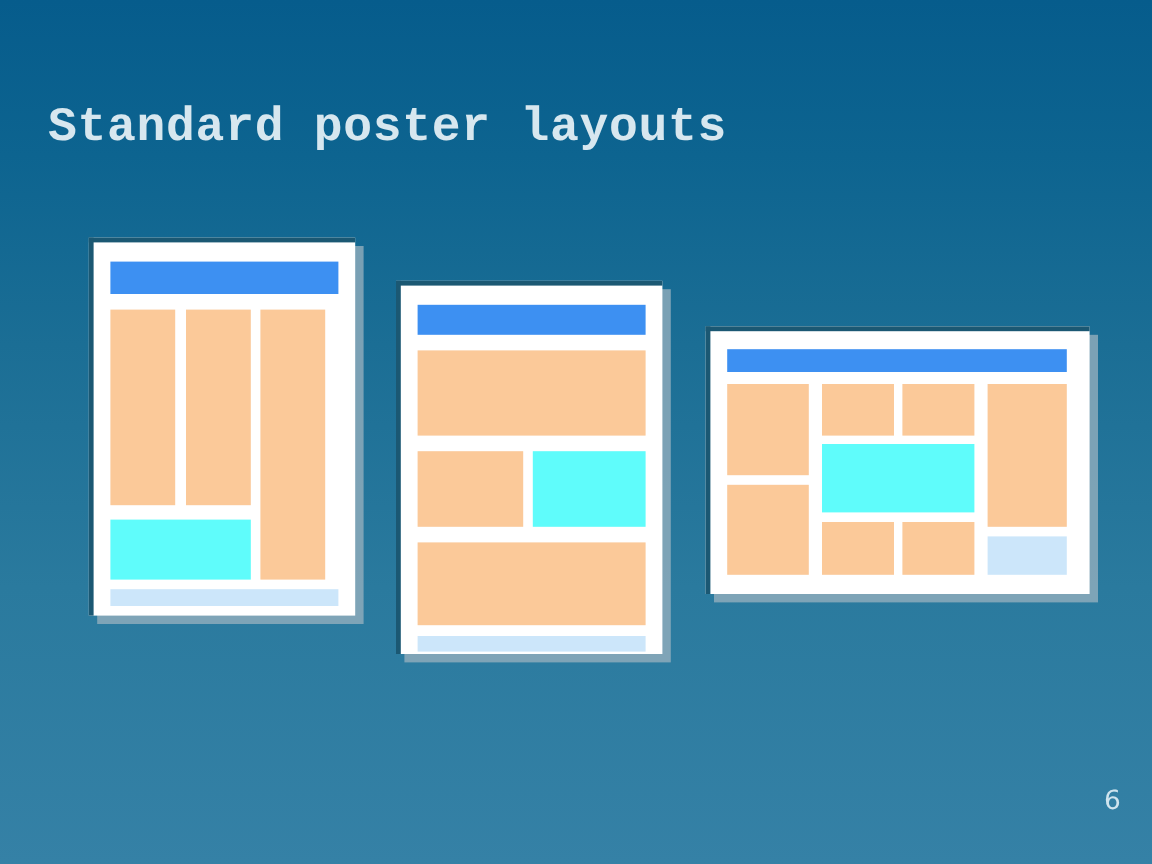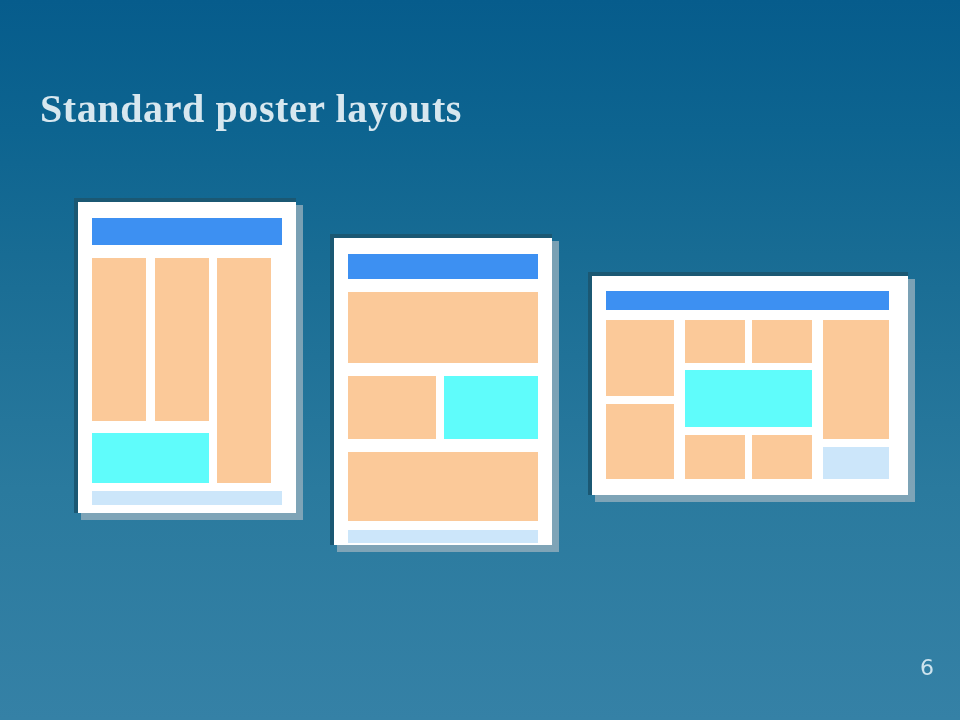--- a/index.html
+++ b/index.html
@@ -19,21 +19,21 @@
     height: 720px;
     background: linear-gradient(to bottom, #065c8c 0%, #0d6490 18%, #1b6e95 40%, #2a7a9e 68%, #3581a6 100%);
     overflow: hidden;
   }
 
   
   #slide-title {
     position: absolute;
     left: 40px;
     top: 85px;
-    font-family: Liberation Serif, serif;
+    font-family: Liberation Mono, monospace;
     font-size: 40px;
     font-weight: bold;
     color: #d7e7ef;
     letter-spacing: 0.6px;
     white-space: nowrap;
   }
 
   
   #page-number {
     position: absolute;

